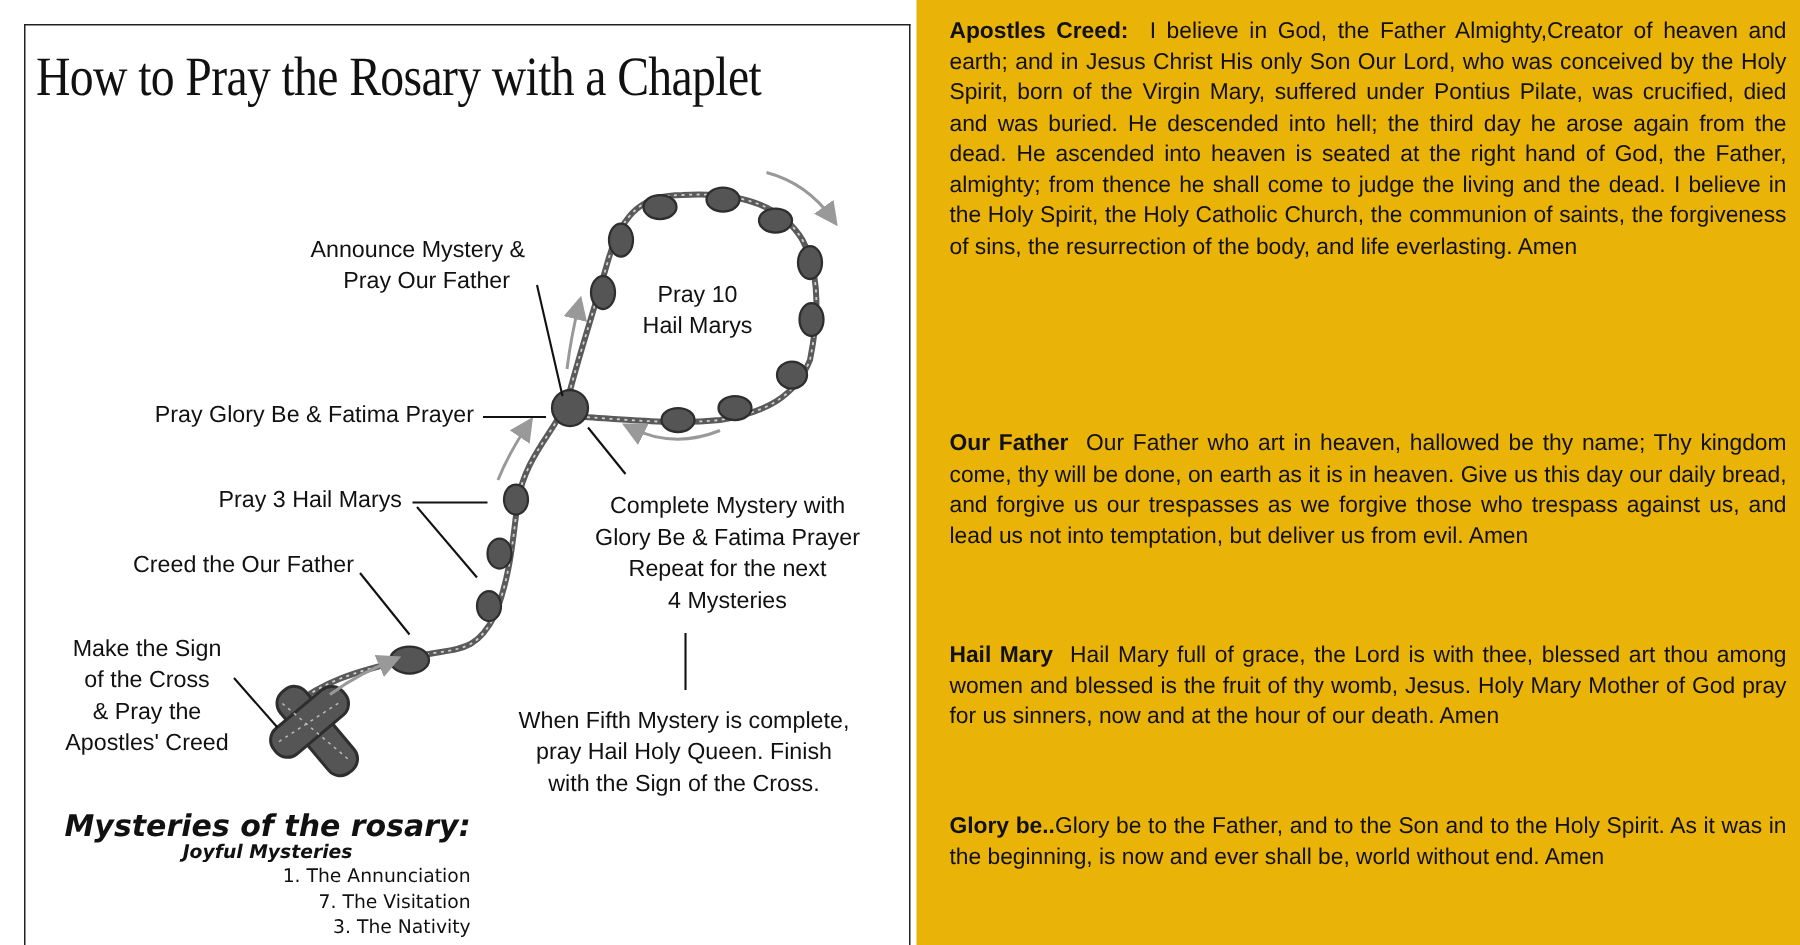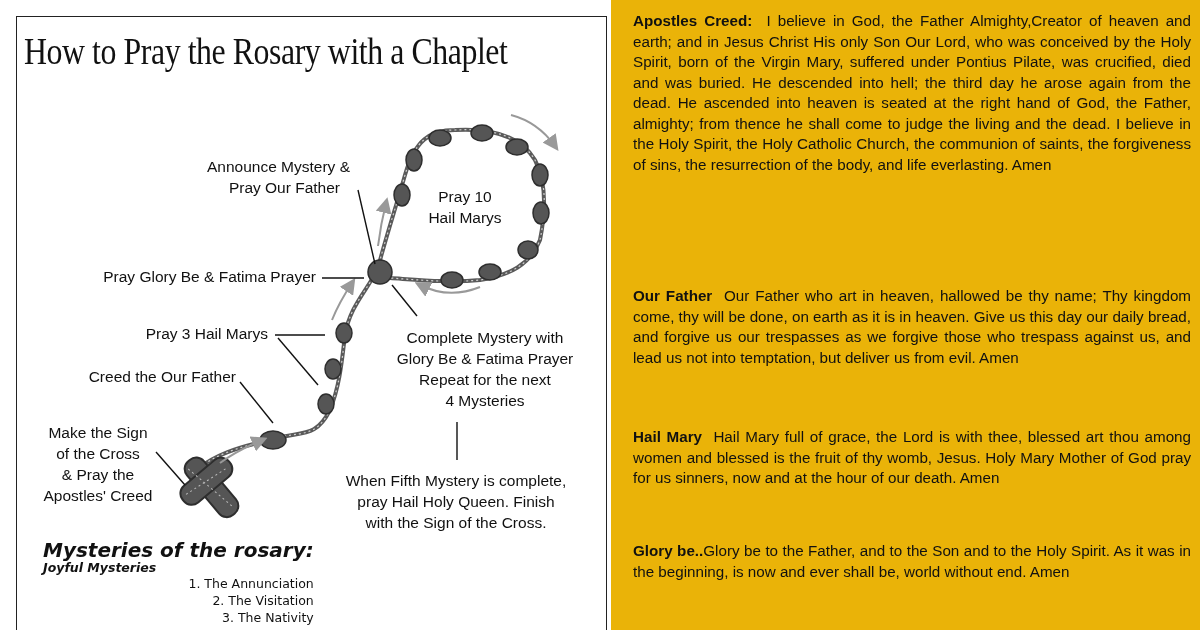--- a/index.html
+++ b/index.html
@@ -4,21 +4,21 @@
 <style>
   html, body { margin:0; padding:0; }
   body { width:1200px; height:630px; background:#ffffff; position:relative; overflow:hidden; font-family:"Liberation Sans", sans-serif; color:#111; }
   .left-panel { position:absolute; left:16px; top:16px; width:591px; height:640px; border:1.5px solid #222; border-bottom:none; box-sizing:border-box; background:#fff; }
   .title { position:absolute; left:24px; top:30px; width:560px; text-align:center; font-family:"Liberation Serif", serif; font-size:37px; letter-spacing:-0.5px; transform:scaleX(0.86); transform-origin:left top; white-space:nowrap; color:#111; }
   .label { position:absolute; font-size:15.5px; line-height:21px; color:#111; text-align:center; white-space:nowrap; }
   .label.right { text-align:right; }
   .illus { position:absolute; left:0; top:0; width:608px; height:630px; pointer-events:none; }
   .mysteries { position:absolute; left:43px; top:540px; }
   .mysteries .h1 { font-family:"DejaVu Sans", sans-serif; font-weight:bold; font-style:italic; font-size:20px; line-height:20px; color:#111; }
-  .mysteries .h2 { font-family:"DejaVu Sans", sans-serif; font-weight:bold; font-style:italic; font-size:12.5px; line-height:15px; color:#111; }
+  .mysteries .h2 { font-family:"DejaVu Sans", sans-serif; font-weight:bold; font-style:italic; font-size:12.5px; line-height:15px; color:#111;text-align:center; }
   .mysteries ol { list-style:none; margin:0; padding:0 0 0 60px; }
   .mysteries li { font-family:"DejaVu Sans", sans-serif; font-size:12.5px; line-height:17px; color:#111;text-align:right; }
   .right-panel { position:absolute; left:611px; top:0; width:589px; height:630px; background:#eab308; }
   .prayer { position:absolute; left:22px; width:558px; font-family:"Liberation Sans", sans-serif; font-size:15.2px; line-height:20.5px; text-align:justify; color:#111; }
   .prayer b { font-weight:bold; }
 </style>
 </head>
 <body>
 
 <div class="left-panel"></div>
@@ -119,21 +119,21 @@
   <div>When Fifth Mystery is complete,</div>
   <div>pray Hail Holy Queen.  Finish</div>
   <div>with the Sign of the Cross.</div>
 </div>
 
 <div class="mysteries">
   <div class="h1">Mysteries of the rosary:</div>
   <div class="h2">Joyful Mysteries</div>
   <ol>
     <li>1. The Annunciation</li>
-    <li>2. The Visitation</li>
+    <li>7. The Visitation</li>
     <li>3. The Nativity</li>
   </ol>
 </div>
 
 <div class="right-panel">
   <p class="prayer" style="top:11px; margin:0;">
     <b>Apostles Creed:</b>&nbsp; <span>I believe in God, the Father Almighty,Creator of heaven and earth; and in Jesus Christ His only Son Our Lord, who was conceived by the Holy Spirit, born of the Virgin Mary, suffered under Pontius Pilate, was crucified, died and was buried.  He descended into hell; the third day he arose again from the dead.  He ascended into heaven is seated at the right hand of God, the Father, almighty; from thence he shall come to judge the living and the dead.  I believe in the Holy Spirit, the Holy Catholic Church, the communion of saints, the forgiveness of sins, the resurrection of the body, and life everlasting.  Amen</span>
   </p>
   <p class="prayer" style="top:286px; margin:0;">
     <b>Our Father</b>&nbsp; <span>Our Father who art in heaven, hallowed be thy name; Thy kingdom come, thy will be done, on earth as it is in heaven. Give us this day our daily bread, and forgive us our trespasses as we forgive those who trespass against us, and lead us not into temptation, but deliver us from evil. Amen</span>

